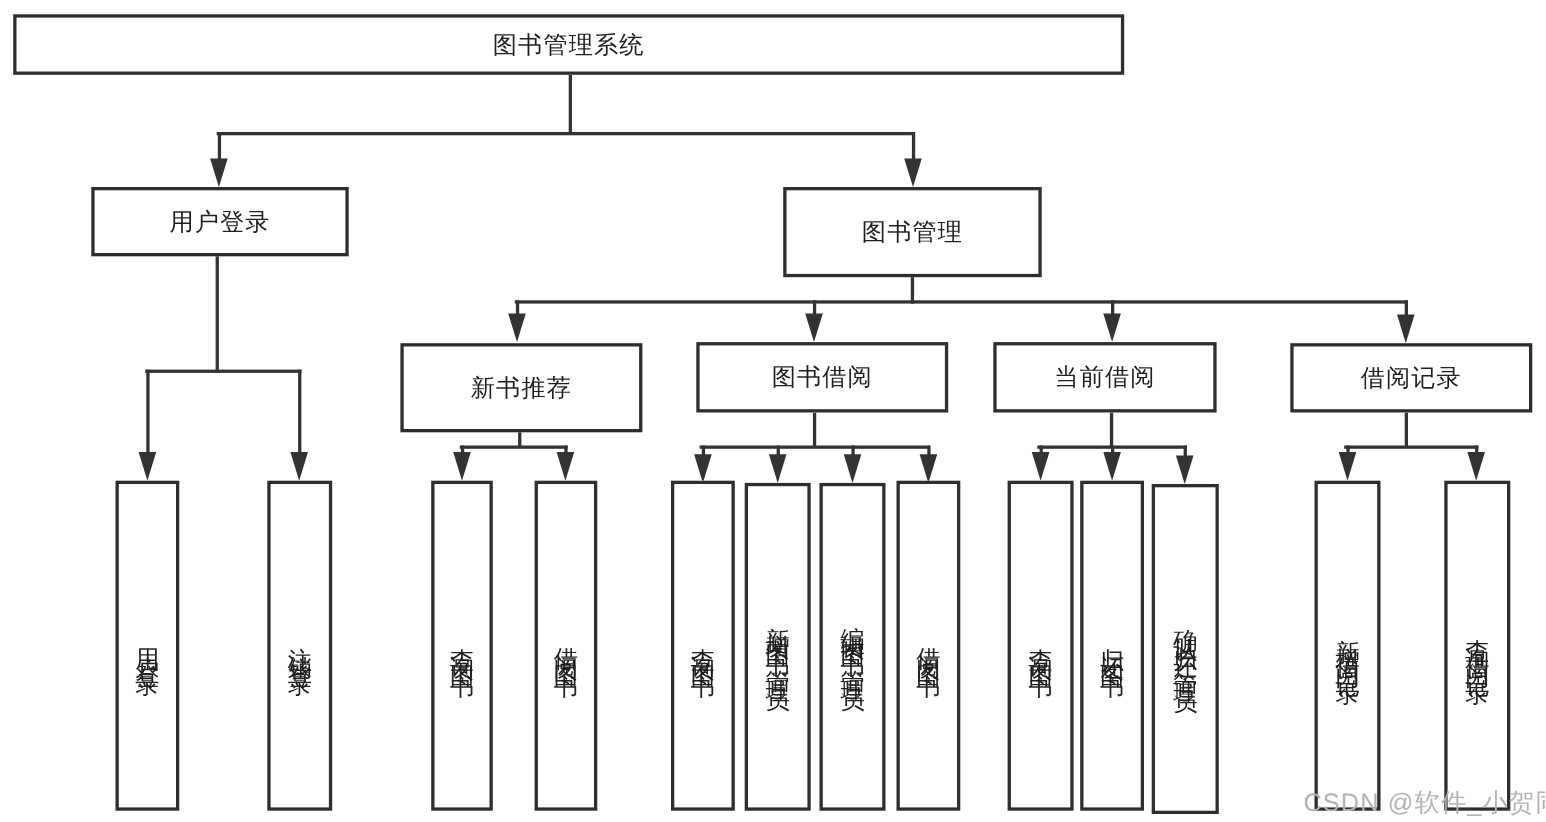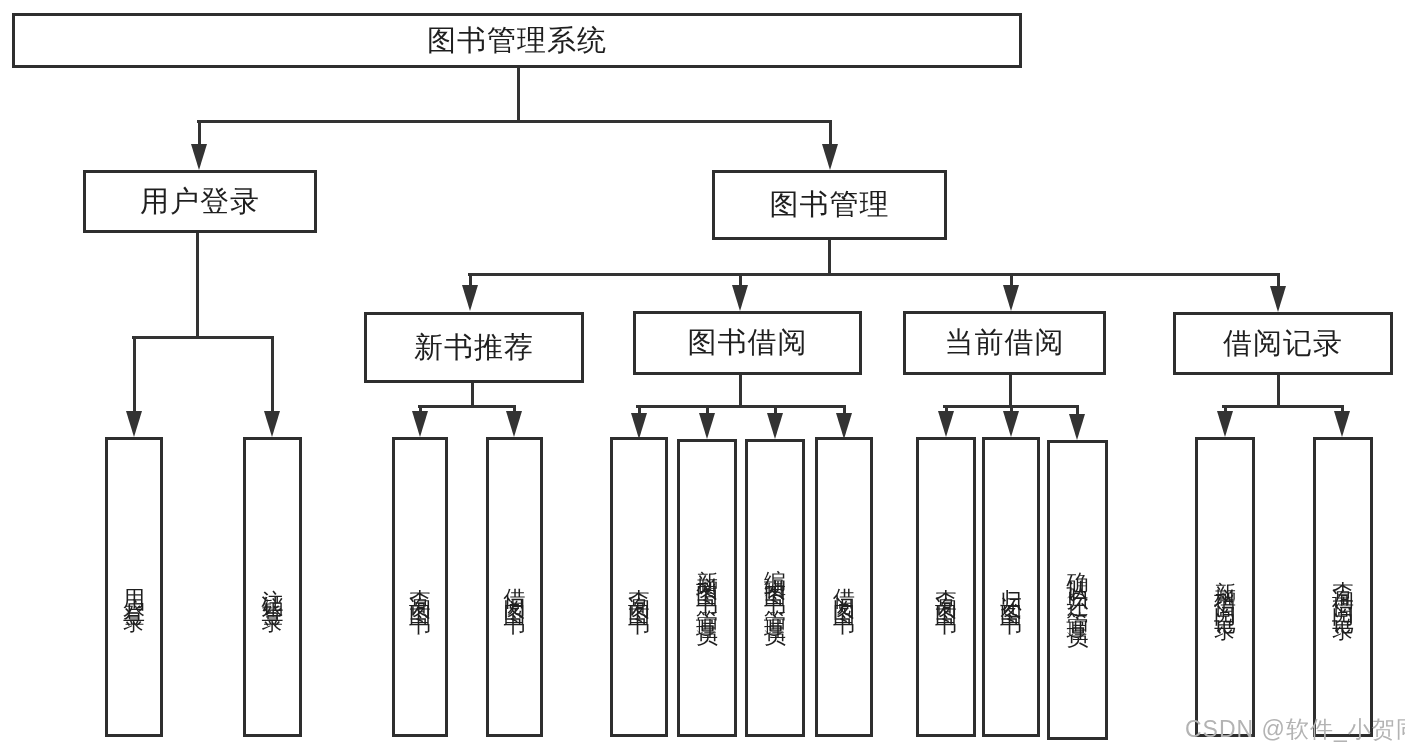--- a/index.html
+++ b/index.html
@@ -22,21 +22,21 @@
     position: absolute;
     box-sizing: border-box;
     border: 3px solid var(--box-border);
     background: #ffffff;
     display: flex;
     align-items: center;
     justify-content: center;
     z-index: 2;
   }
   .box.h span {
-    font-size: 29px;
+    font-size: 22px;
     color: var(--text);
     white-space: nowrap;
     letter-spacing: 1px;
   }
   .box.v span {
     writing-mode: vertical-rl;
     text-orientation: mixed;
     font-size: 22px;
     color: var(--text);
     letter-spacing: 8px;
@@ -84,37 +84,37 @@
   </div>
 
   <div class="vline" style="left:517px;top:68px;height:54px"></div>
   <div class="hline" style="left:197px;top:120px;width:634px"></div>
   <div class="arrow" style="left:191px;top:120px;height:50px"></div>
   <div class="arrow" style="left:822px;top:120px;height:50px"></div>
 
   <div class="box h" style="left:83px;top:170px;width:234px;height:63px">
     <span>用户登录</span>
   </div>
-  <div class="box h" style="left:712px;top:170px;width:235px;height:70px">
+  <div class="box h" style="left:712px;top:170px;width:235px;height:82px">
     <span>图书管理</span>
   </div>
 
   <div class="vline" style="left:196px;top:232px;height:107px"></div>
   <div class="hline" style="left:132px;top:336px;width:142px"></div>
   <div class="arrow" style="left:126px;top:336px;height:101px"></div>
   <div class="arrow" style="left:264px;top:336px;height:101px"></div>
 
   <div class="vline" style="left:828px;top:232px;height:44px"></div>
   <div class="hline" style="left:468px;top:273px;width:812px"></div>
   <div class="arrow" style="left:462px;top:273px;height:38px"></div>
   <div class="arrow" style="left:732px;top:273px;height:38px"></div>
   <div class="arrow" style="left:1003px;top:273px;height:38px"></div>
   <div class="arrow" style="left:1270px;top:273px;height:39px"></div>
 
-  <div class="box h" style="left:364px;top:312px;width:220px;height:71px">
+  <div class="box h" style="left:364px;top:312px;width:220px;height:81px">
     <span>新书推荐</span>
   </div>
   <div class="box h" style="left:633px;top:311px;width:229px;height:64px">
     <span>图书借阅</span>
   </div>
   <div class="box h" style="left:903px;top:311px;width:203px;height:64px">
     <span>当前借阅</span>
   </div>
   <div class="box h" style="left:1173px;top:312px;width:220px;height:63px">
     <span>借阅记录</span>

